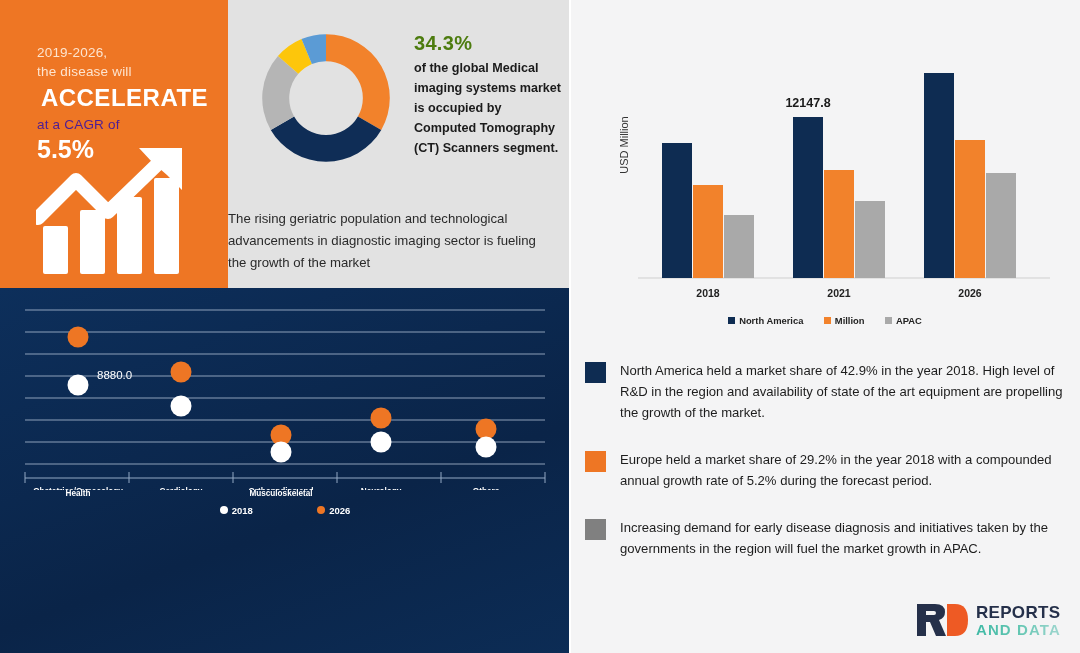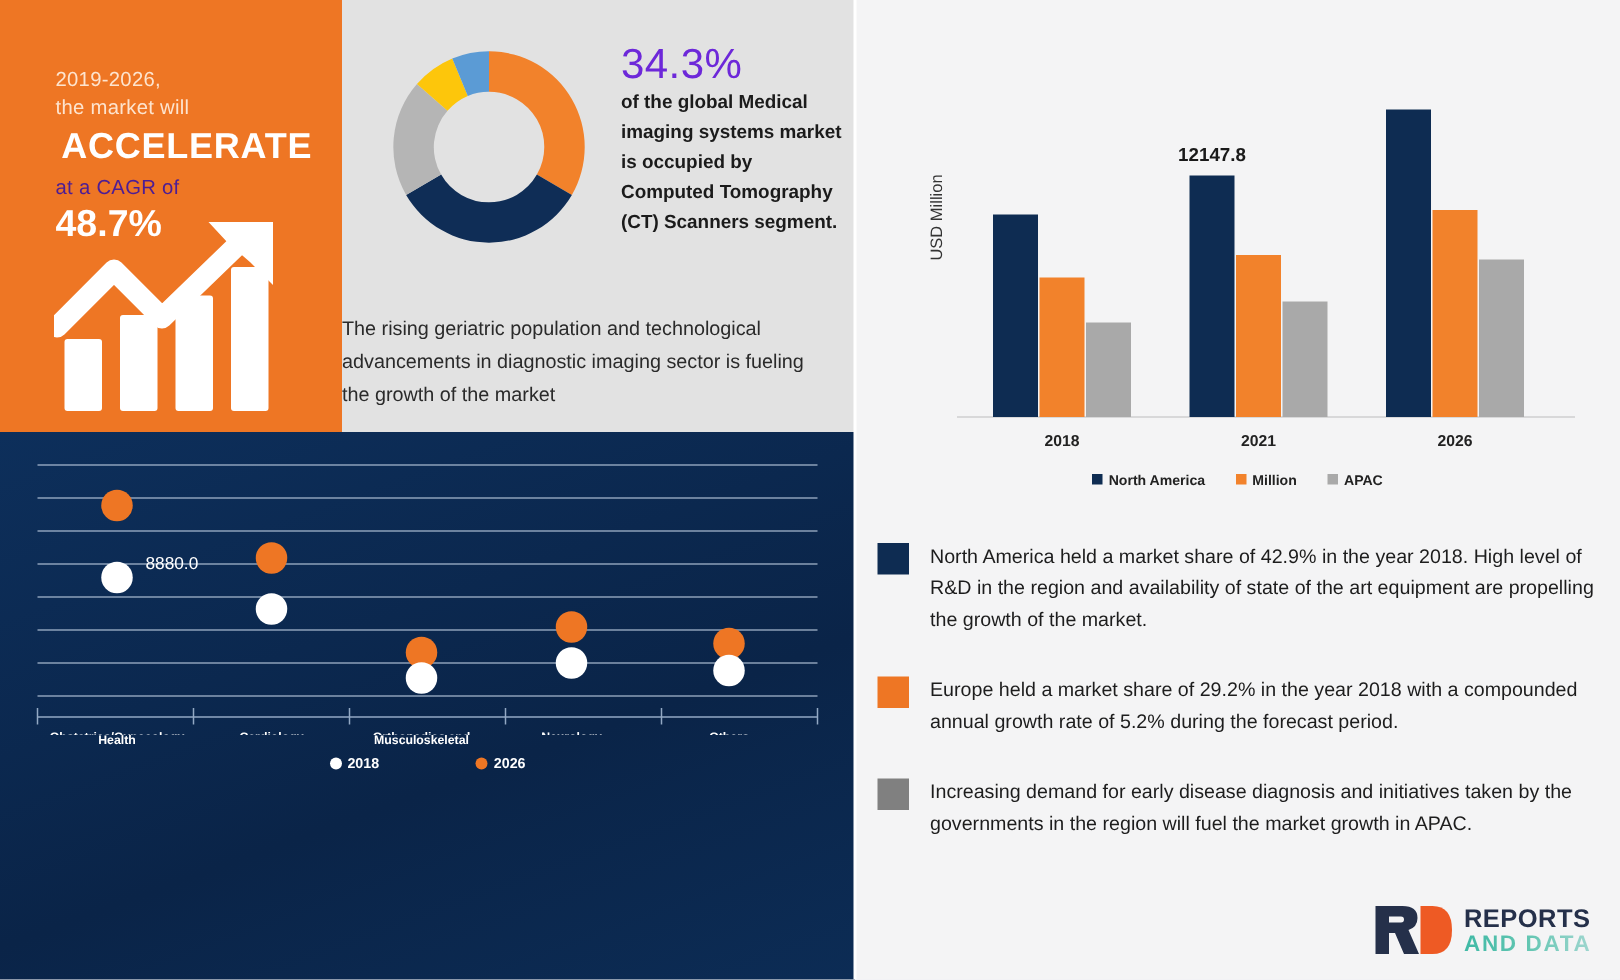--- a/index.html
+++ b/index.html
@@ -25,21 +25,21 @@
   .op-cagr { font-size: 25px; font-weight: 700; line-height: 30px; color: #fff; margin-top: 1px; }
   .op-graphic { position: absolute; left: 36px; top: 148px; width: 180px; height: 128px; }
 
   
   .grey-panel {
     position: absolute; left: 228px; top: 0; width: 342px; height: 288px;
     background: #e2e2e2;
   }
   .donut-wrap { position: absolute; left: 22px; top: 22px; width: 152px; height: 152px; }
   .pct-block { position: absolute; left: 186px; top: 30px; width: 150px; }
-  .pct-num { font-size: 28px; font-weight: 400; color: #6d28d9; letter-spacing: .3px; line-height: 26px; }
+  .pct-num { font-size: 20px; font-weight: 700; color: #4d7c0f; letter-spacing: .3px; line-height: 26px; }
   .pct-txt { font-size: 12.6px; font-weight: 700; color: #1b1b1b; line-height: 20px; margin-top: 2px; }
   .grey-note {
     position: absolute; left: 0px; top: 208px; width: 342px; padding: 0 14px 0 0;
     font-size: 13.2px; color: #2a2a2a; line-height: 22px;
   }
 
   
   .navy-panel {
     position: absolute; left: 0; top: 288px; width: 570px; height: 365px;
     background: #0b2a52;
@@ -71,24 +71,24 @@
   .seam-v { position: absolute; left: 569px; top: 0; width: 2px; height: 653px; background: #ffffff; }
 </style>
 </head>
 <body>
 
 <div class="page">
 
   <div class="orange-panel">
     <div class="op-text">
       <div class="op-l1">2019-2026,</div>
-      <div class="op-l2">the market will</div>
+      <div class="op-l2">the disease will</div>
       <div class="op-accel">ACCELERATE</div>
       <div class="op-l3">at a CAGR of</div>
-      <div class="op-cagr">48.7%</div>
+      <div class="op-cagr">5.5%</div>
     </div>
     <svg class="op-graphic" viewBox="0 0 180 128">
       <rect x="7" y="78" width="25" height="48" rx="2" fill="#ffffff"></rect>
       <rect x="44" y="62" width="25" height="64" rx="2" fill="#ffffff"></rect>
       <rect x="81" y="49" width="25" height="77" rx="2" fill="#ffffff"></rect>
       <rect x="118" y="30" width="25" height="96" rx="2" fill="#ffffff"></rect>
       <path d="M2 70 L40 32 L72 64 L132 6" stroke="#ffffff" stroke-width="14" fill="none" stroke-linejoin="round" stroke-linecap="round"></path>
       <path d="M103 0 L146 0 L146 42 L131 27 L116 14 Z" fill="#ffffff"></path>
     </svg>
   </div>

